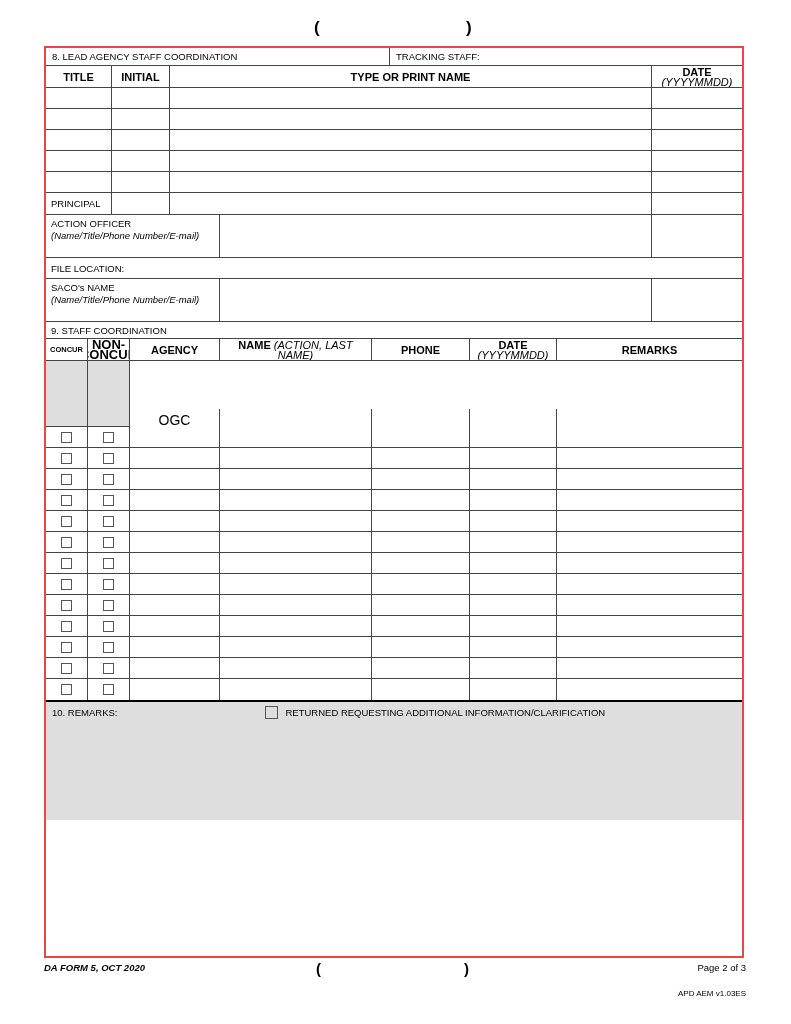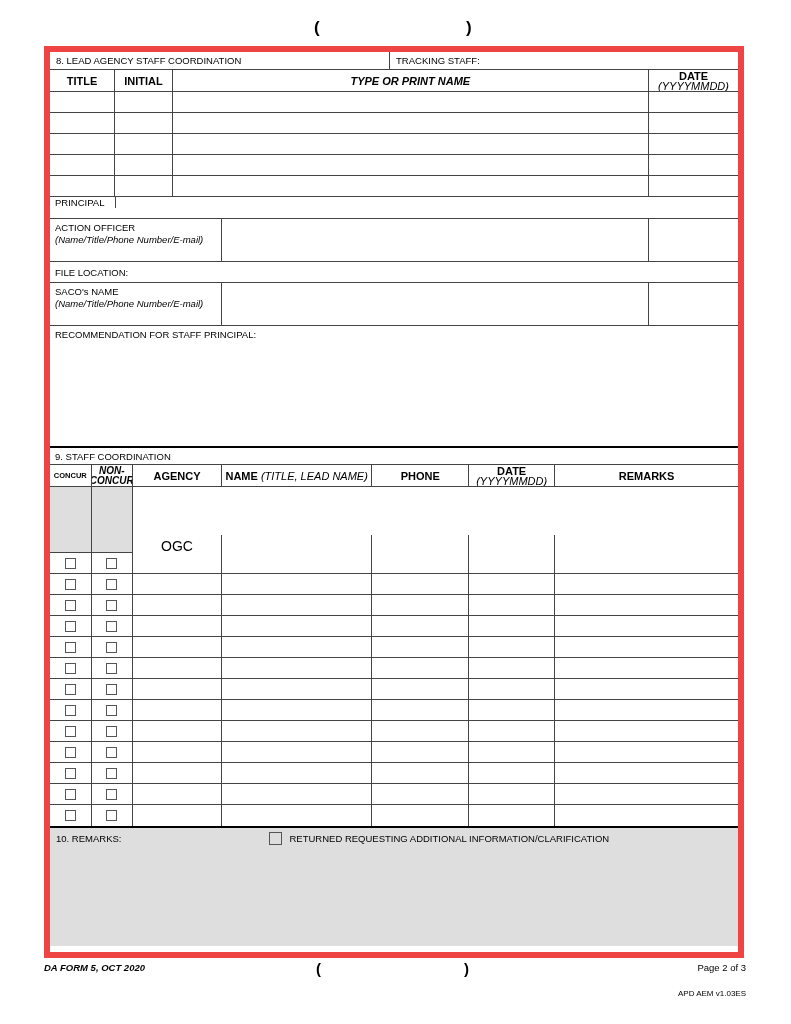--- a/index.html
+++ b/index.html
@@ -13,42 +13,42 @@
 
   
   .paren-row{position:absolute;left:44px;top:16px;width:702px;height:24px;}
   .paren{position:absolute;font-size:17px;font-weight:bold;line-height:24px;}
   .paren.l{left:270px;}
   .paren.r{left:422px;}
 
   
   .frame{
     position:absolute;left:44px;top:46px;width:700px;height:912px;
-    border:6px solid #ef4444;box-sizing:border-box;
+    border:2px solid #ef4444;box-sizing:border-box;
   }
 
   .row{display:flex;box-sizing:border-box;width:100%;}
   .cell{box-sizing:border-box;position:relative;overflow:hidden;}
   .bb{border-bottom:1px solid #444;}
   .br{border-right:1px solid #444;}
   .lbl{font-size:9.5px;line-height:11px;padding:3px 4px 0 5px;}
   .hdr{font-size:11px;font-weight:bold;text-align:center;line-height:10px;}
   .hdr .ital{font-weight:normal;font-style:italic;}
   .ital{font-style:italic;}
   .vc{display:flex;align-items:center;}
   .center{justify-content:center;}
 
   
   .sec-head{height:18px;font-size:9.5px;}
   .sec-head .t{padding:3px 0 0 6px;}
 
   
   .c-title{width:66px;}
   .c-init{width:58px;}
-  .c-name{width:482px;font-style:italic;}
+  .c-name{width:482px;}
   .c-date{width:90px;}
 
   .datarow{height:21px;}
 
   .ao-lbl{width:174px;}
   .ao-mid{width:432px;}
   .ao-date{width:90px;}
 
   .rec-box{height:122px;}
 
@@ -152,21 +152,21 @@
       <div class="cell br c-name"></div>
       <div class="cell c-date"></div>
     </div>
     <div class="row datarow bb">
       <div class="cell br c-title"></div>
       <div class="cell br c-init"></div>
       <div class="cell br c-name"></div>
       <div class="cell c-date"></div>
     </div>
 
-    <div class="row bb" style="height:22px;flex-direction:column;">
+    <div class="row bb" style="height:22px;">
       <div class="cell br c-title vc">
         <span class="lbl" style="padding-top:0;">PRINCIPAL</span>
       </div>
       <div class="cell br c-init"></div>
       <div class="cell br c-name"></div>
       <div class="cell c-date"></div>
     </div>
 
     <div class="row bb" style="height:43px;">
       <div class="cell br ao-lbl">
@@ -185,49 +185,44 @@
 
     <div class="row bb" style="height:43px;">
       <div class="cell br ao-lbl">
         <div class="lbl">SACO's NAME</div>
         <div class="lbl ital" style="padding-top:1px;">(Name/Title/Phone Number/E-mail)</div>
       </div>
       <div class="cell br ao-mid"></div>
       <div class="cell ao-date"></div>
     </div>
 
-    <div class="row rec-box" style="border-bottom:2px solid #000;">
-      <div class="cell" style="width:696px;">
-        <div class="lbl">RECOMMENDATION FOR STAFF PRINCIPAL:</div>
-      </div>
-    </div>
 
     <div class="row bb" style="height:17px;">
       <div class="cell vc" style="width:696px;">
         <span class="lbl" style="padding-top:0;">9.  STAFF COORDINATION</span>
       </div>
     </div>
 
     <div class="row bb" style="height:22px;">
       <div class="cell br c-concur vc center">
         <span class="hdr" style="font-size:7.5px;">CONCUR</span>
       </div>
       <div class="cell br c-nonconcur vc center">
-        <span class="hdr" style="font-size:10px;font-style:italic;">
+        <span class="hdr" style="font-size:13px;">
           <span>NON-</span><br>
           <span>CONCUR</span>
         </span>
       </div>
       <div class="cell br c-agency vc center">
         <span class="hdr">AGENCY</span>
       </div>
       <div class="cell br c-aname vc center">
         <span class="hdr">
           <span>NAME</span>
-          <span class="ital">(TITLE, LEAD NAME)</span>
+          <span class="ital">(ACTION, LAST NAME)</span>
         </span>
       </div>
       <div class="cell br c-phone vc center">
         <span class="hdr">PHONE</span>
       </div>
       <div class="cell br c-adate vc center">
         <span class="hdr">
           <span>DATE</span><br>
           <span class="ital">(YYYYMMDD)</span>
         </span>

